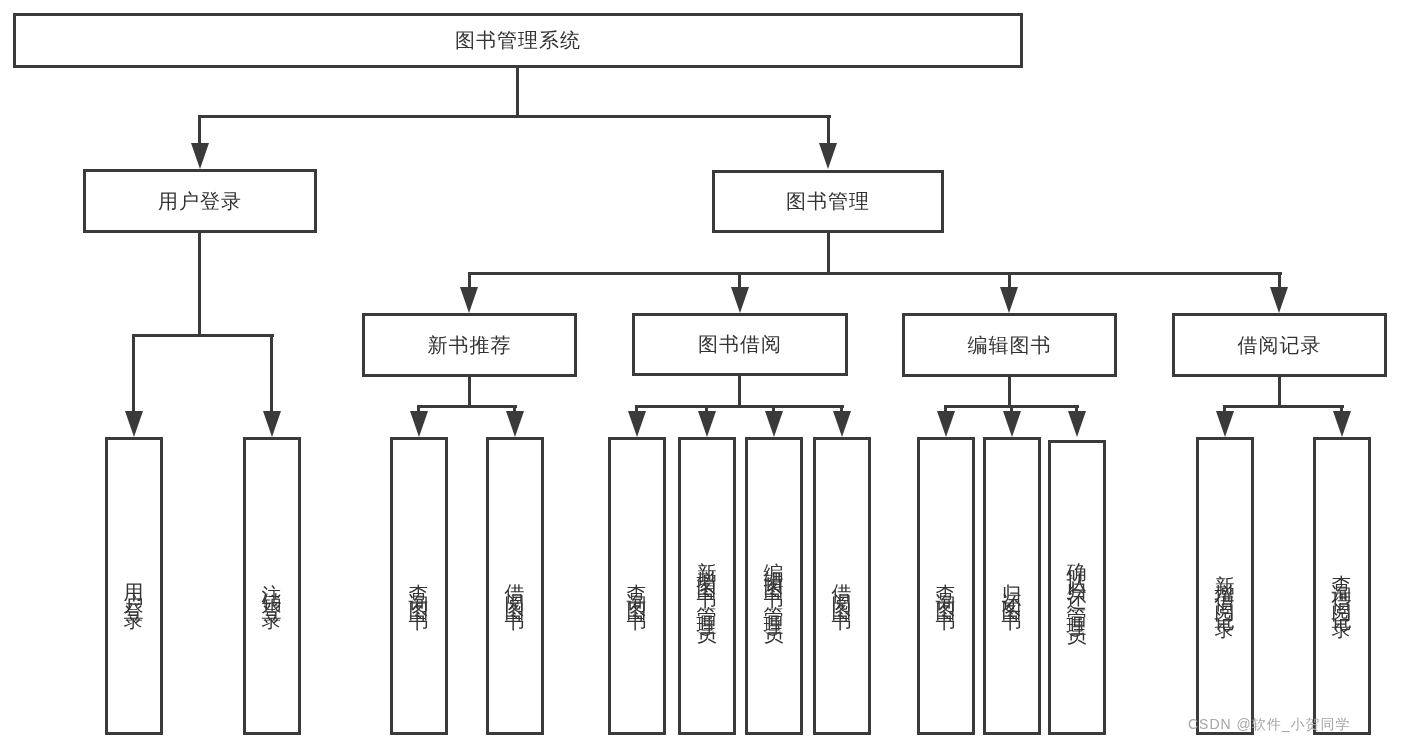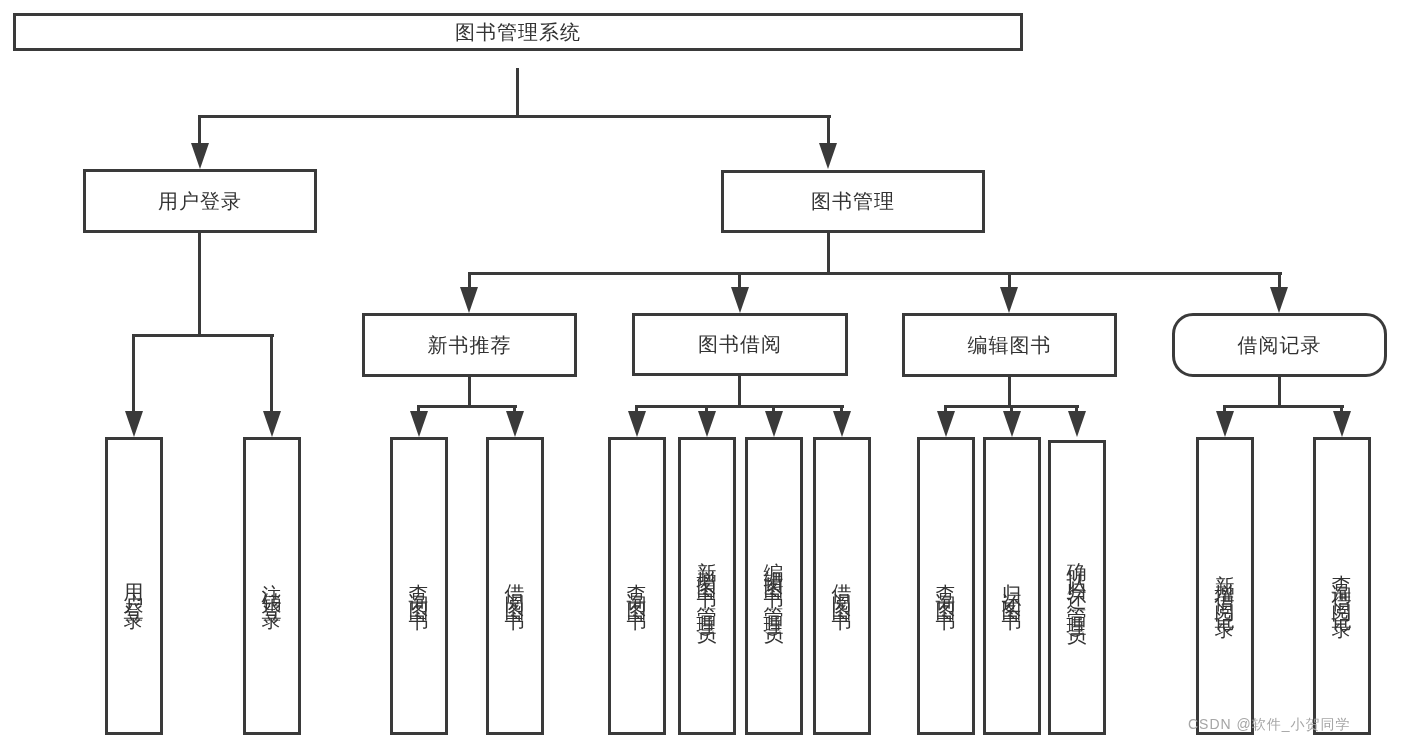--- a/index.html
+++ b/index.html
@@ -133,41 +133,41 @@
   <div class="arrow" style="left:1003px;top:411px;"></div>
   <div class="arrow" style="left:1068px;top:411px;"></div>
 
   <div class="line v" style="left:1278px;top:377px;height:30px;"></div>
   <div class="line h" style="left:1223px;top:405px;width:121px;"></div>
   <div class="line v" style="left:1223px;top:405px;height:10px;"></div>
   <div class="line v" style="left:1340px;top:405px;height:10px;"></div>
   <div class="arrow" style="left:1216px;top:411px;"></div>
   <div class="arrow" style="left:1333px;top:411px;"></div>
 
-  <div class="hbox" style="left:13px;top:13px;width:1010px;height:38px;">
+  <div class="hbox" style="left:13px;top:13px;width:1010px;height:55px;">
     <span>图书管理系统</span>
   </div>
 
   <div class="hbox" style="left:83px;top:169px;width:234px;height:64px;">
     <span>用户登录</span>
   </div>
-  <div class="hbox" style="left:712px;top:170px;width:264px;height:63px;margin-left:9px;">
+  <div class="hbox" style="left:712px;top:170px;width:232px;height:63px;">
     <span>图书管理</span>
   </div>
 
   <div class="hbox" style="left:632px;top:313px;width:216px;height:63px;">
     <span>图书借阅</span>
   </div>
   <div class="hbox" style="left:362px;top:313px;width:215px;height:64px;">
     <span>新书推荐</span>
   </div>
   <div class="hbox" style="left:902px;top:313px;width:215px;height:64px;">
     <span>编辑图书</span>
   </div>
-  <div class="hbox" style="left:1172px;top:313px;width:215px;height:64px;border-radius:21px;">
+  <div class="hbox" style="left:1172px;top:313px;width:215px;height:64px;">
     <span>借阅记录</span>
   </div>
 
   <div class="vbox" style="left:105px;">
     <span>用户登录</span>
   </div>
   <div class="vbox" style="left:243px;">
     <span>注销登录</span>
   </div>
 

